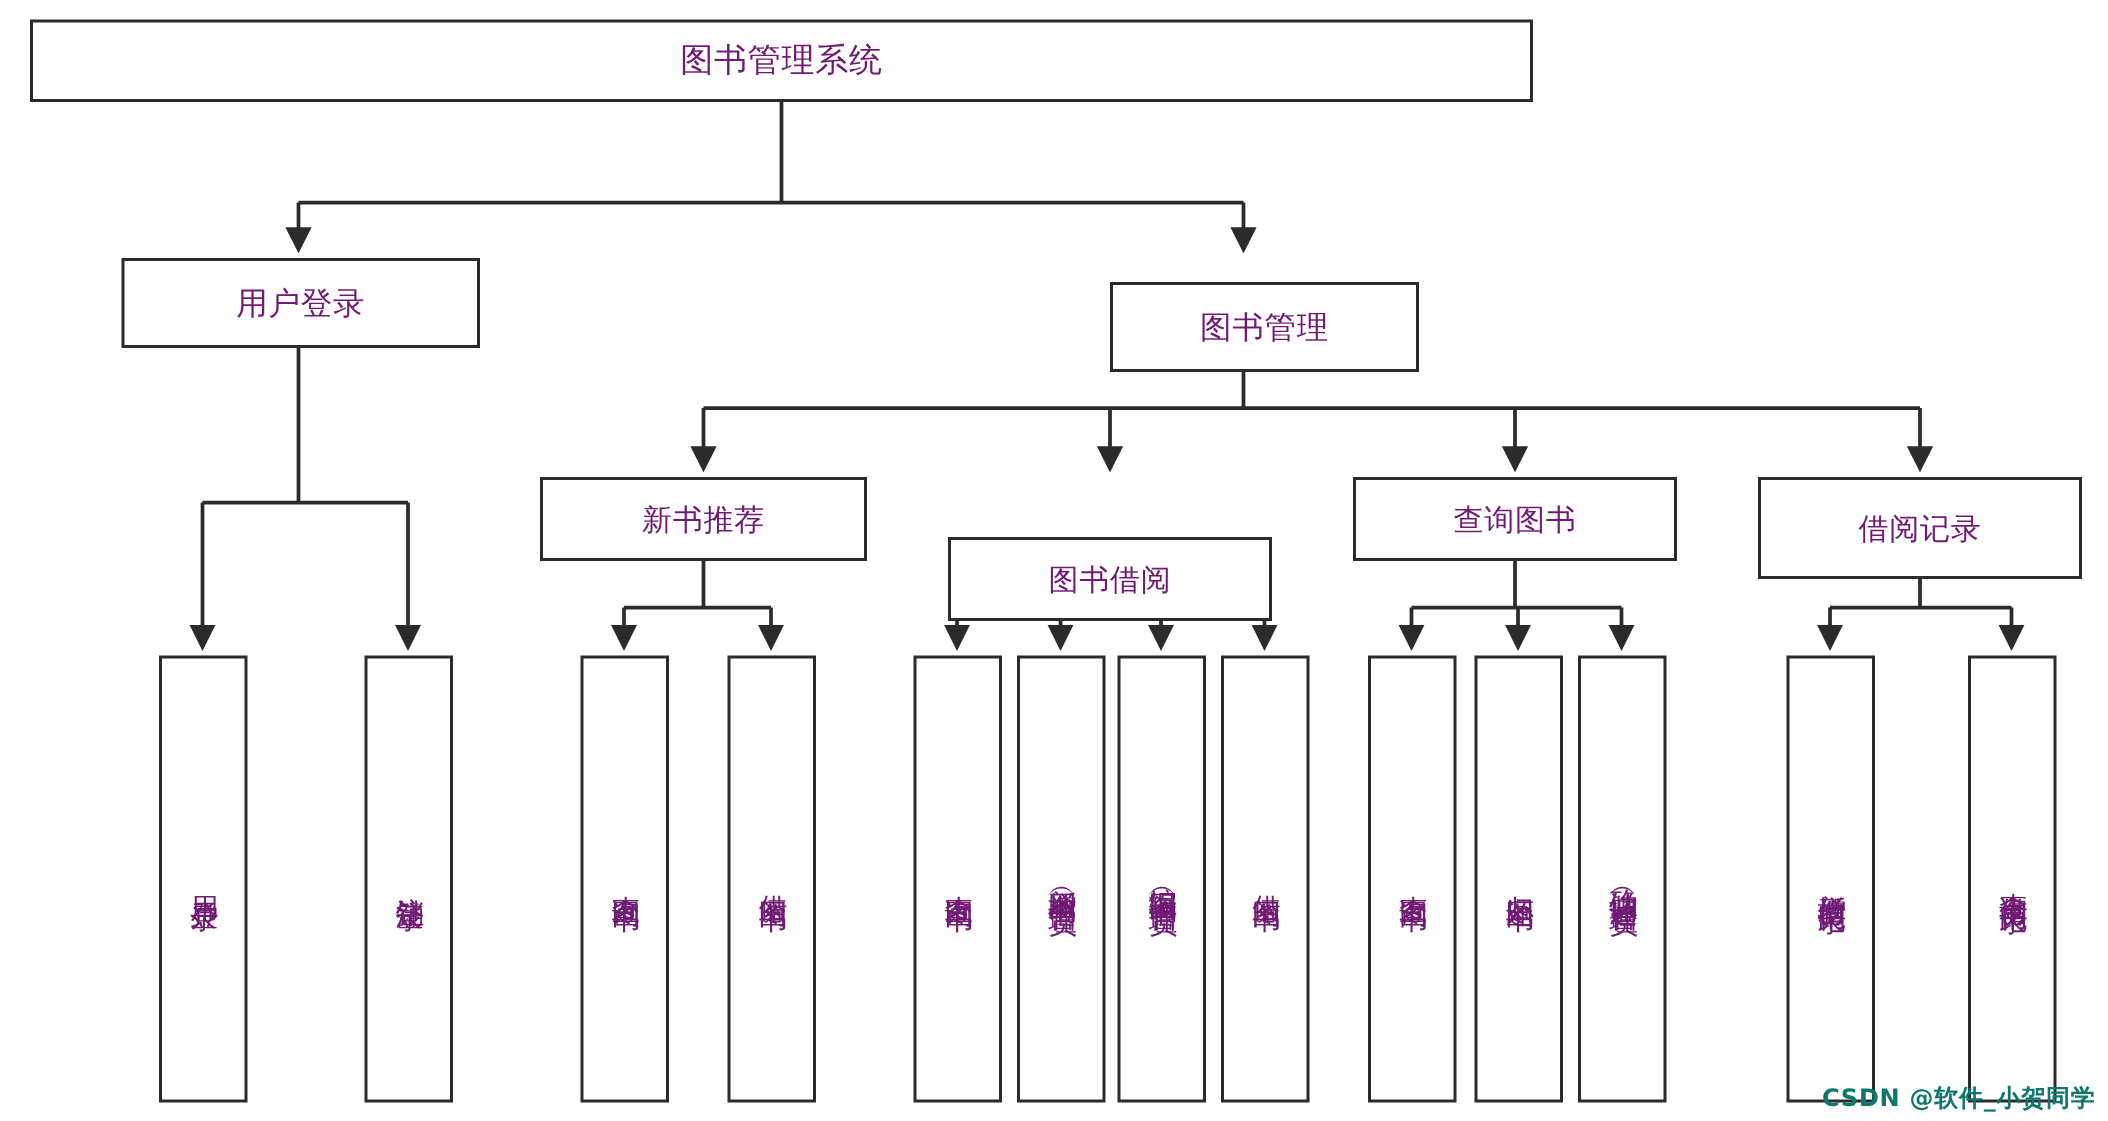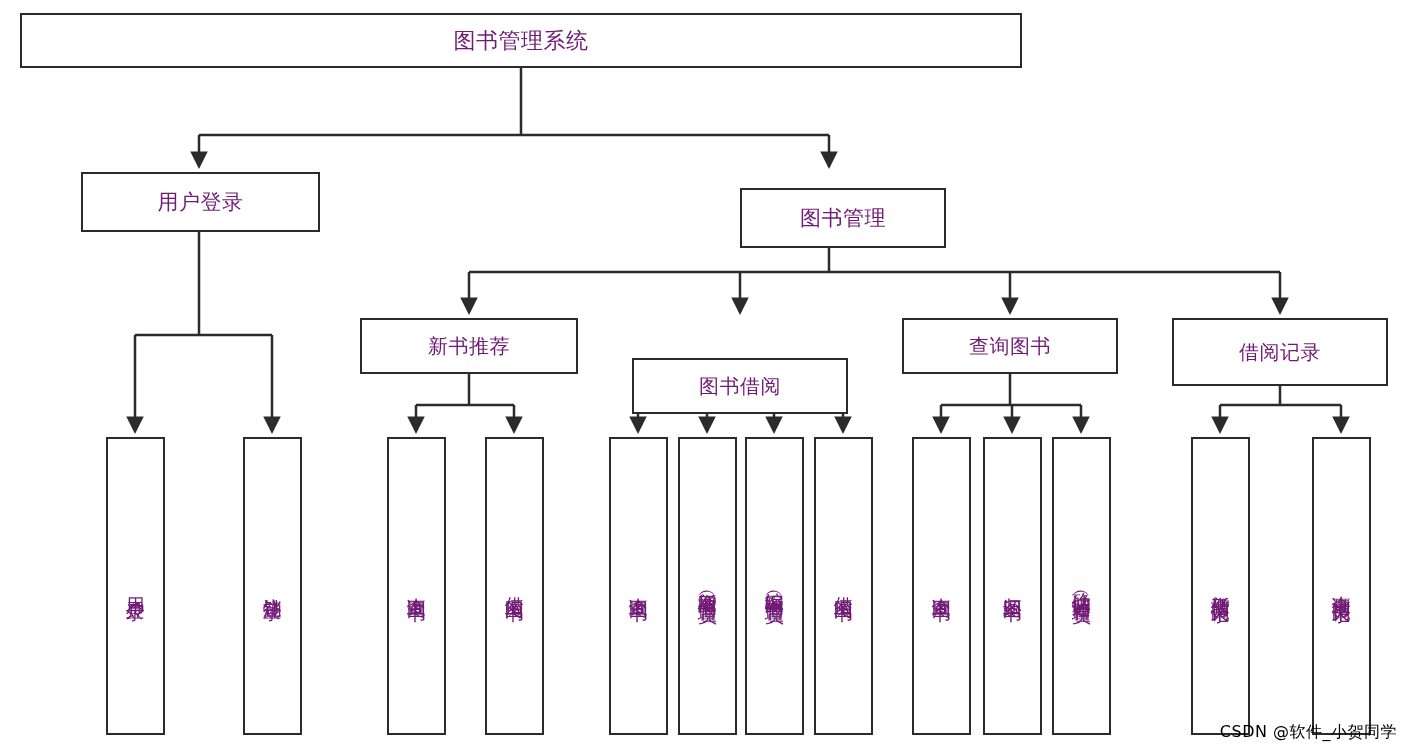--- a/index.html
+++ b/index.html
@@ -58,23 +58,24 @@
     line-height: 1.45;
     letter-spacing: 2px;
     white-space: normal;
     max-height: 100%;
   }
   .watermark {
     position: absolute;
     right: 8px;
     bottom: 4px;
     font-size: 16px;
-    color: #000000;
+    color: #0f766e;
     letter-spacing: 0.5px;
     white-space: nowrap;
+    font-weight: bold;
   }
 </style>
 </head>
 <body>
 
 <div id="canvas">
 
   <svg class="wires" viewBox="0 0 1405 747" xmlns="http://www.w3.org/2000/svg">
     <defs>
       <marker id="arrow" viewBox="0 0 12 12" refX="10" refY="6" markerWidth="7" markerHeight="7" orient="auto-start-reverse">

